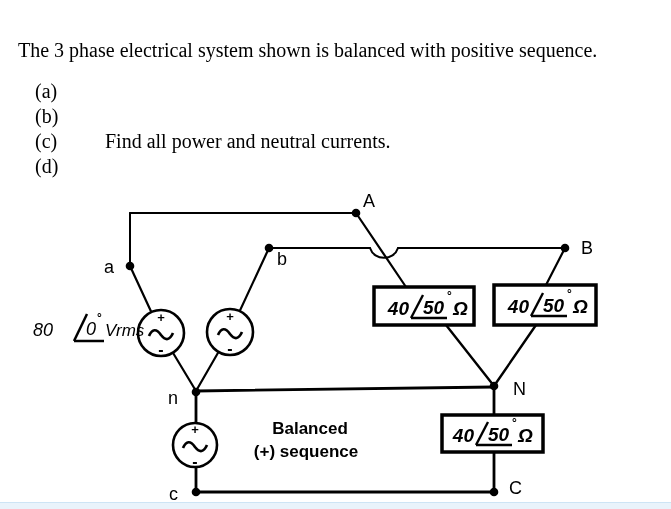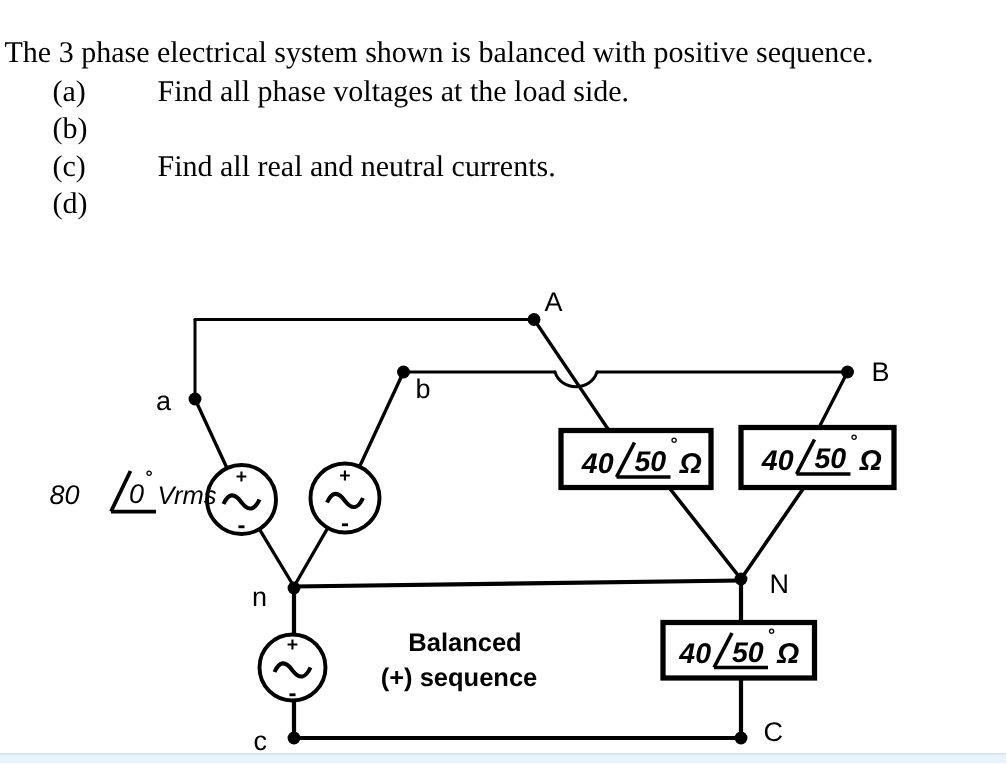--- a/index.html
+++ b/index.html
@@ -1,20 +1,20 @@
 <!DOCTYPE html>
 <html><head>
 <meta charset="utf-8">
 <style>
   html,body{margin:0;padding:0;background:#fff;}
   .page{position:relative;width:671px;height:509px;background:#ffffff;overflow:hidden;
         font-family:"Liberation Serif",serif;color:#000;}
   .problem{position:absolute;left:2px;top:22px;width:669px;font-size:20px;line-height:25px;
            white-space:nowrap;overflow:hidden;}
-  .problem .intro{margin:1px;}
+  .problem .intro{margin:16px;}
   .p-item{display:flex;}
   .p-item .p-label{margin-left:33px;width:70px;flex:0 0 70px;}
   svg{position:absolute;left:0;top:0;}
   svg line, svg path{stroke:#000;fill:none;}
   svg rect.loadbox{fill:#ffffff;stroke:#000;stroke-width:3.5;}
   svg circle.src{fill:#ffffff;stroke:#000;stroke-width:2.6;}
   text{fill:#000;font-family:"Liberation Sans",sans-serif;}
   .node-lbl{font-size:18px;}
   .box-num{font-size:19px;font-style:italic;font-weight:bold;}
   .deg{font-size:12px;font-weight:bold;}
@@ -28,28 +28,27 @@
 </style>
 </head>
 <body>
 
 <div class="page">
 
   <div class="problem">
     <div class="intro">The 3 phase electrical system shown is balanced with positive sequence.</div>
     <div class="p-item">
       <span class="p-label">(a)</span>
-      <span>Find all phase voltages at the load side.</span>
     </div>
     <div class="p-item">
       <span class="p-label">(b)</span>
     </div>
     <div class="p-item">
       <span class="p-label">(c)</span>
-      <span>Find all real and neutral currents.</span>
+      <span>Find all power and neutral currents.</span>
     </div>
     <div class="p-item">
       <span class="p-label">(d)</span>
     </div>
   </div>
 
   <svg width="671" height="509" viewBox="0 0 671 509">
 
     <g stroke-linecap="round">
       <line x1="130" y1="266" x2="130" y2="213" stroke-width="2"></line>

